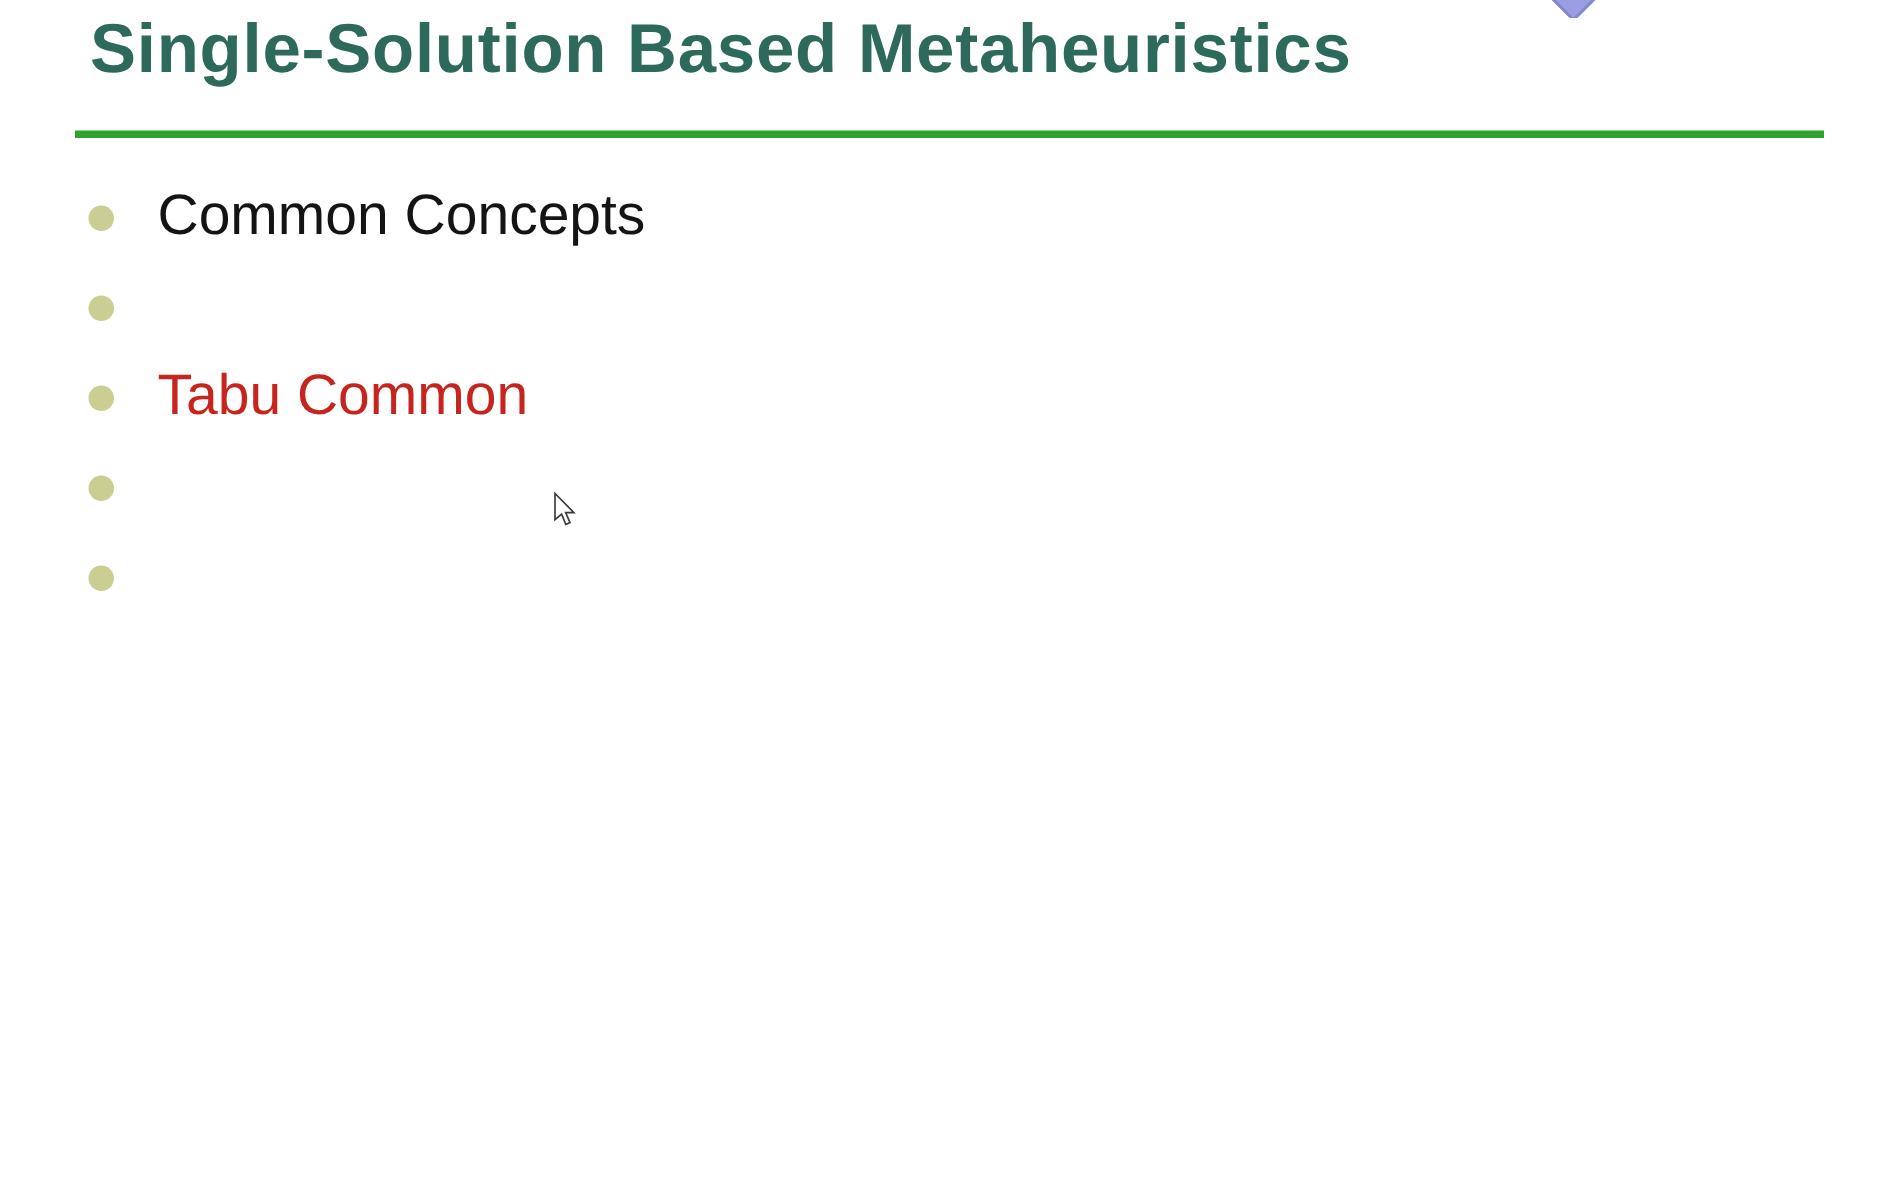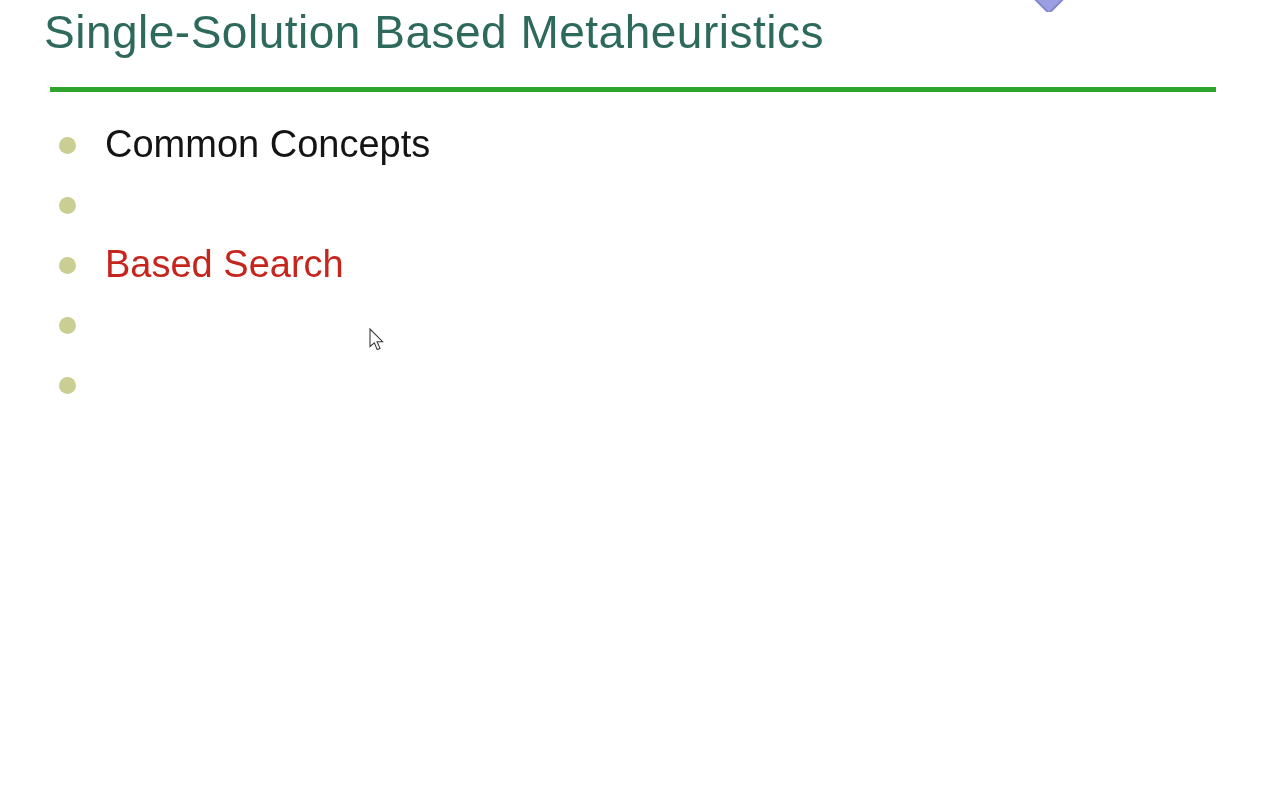--- a/index.html
+++ b/index.html
@@ -30,26 +30,26 @@
     top: -24px;
     width: 28px;
     height: 28px;
     transform: rotate(45deg);
     background: var(--logo, #9b9ee0);
     border: 2px solid #8387d2;
     border-radius: 2px;
   }
   .slide-title {
     position: absolute;
-    left: 44px;
+    left: 60px;
     top: 2px;
     width: 1150px;
     font-size: 46px;
     line-height: 60px;
-    font-weight: normal;
+    font-weight: bold;
     letter-spacing: 0.5px;
     color: var(--title, #2d6a5c);
     white-space: nowrap;
   }
   .divider {
     position: absolute;
     left: 50px;
     top: 87px;
     width: 1166px;
     height: 5px;
@@ -108,21 +108,21 @@
   <div class="bullet-list">
     <div class="list-item">
       <span class="bullet-dot"></span>
       <span class="item-label">Common Concepts</span>
     </div>
     <div class="list-item">
       <span class="bullet-dot"></span>
     </div>
     <div class="list-item highlighted">
       <span class="bullet-dot"></span>
-      <span class="item-label">Based Search</span>
+      <span class="item-label">Tabu Common</span>
     </div>
     <div class="list-item">
       <span class="bullet-dot"></span>
     </div>
     <div class="list-item">
       <span class="bullet-dot"></span>
     </div>
   </div>
 
   <svg class="mouse-cursor" viewBox="0 0 16 24" xmlns="http://www.w3.org/2000/svg">

